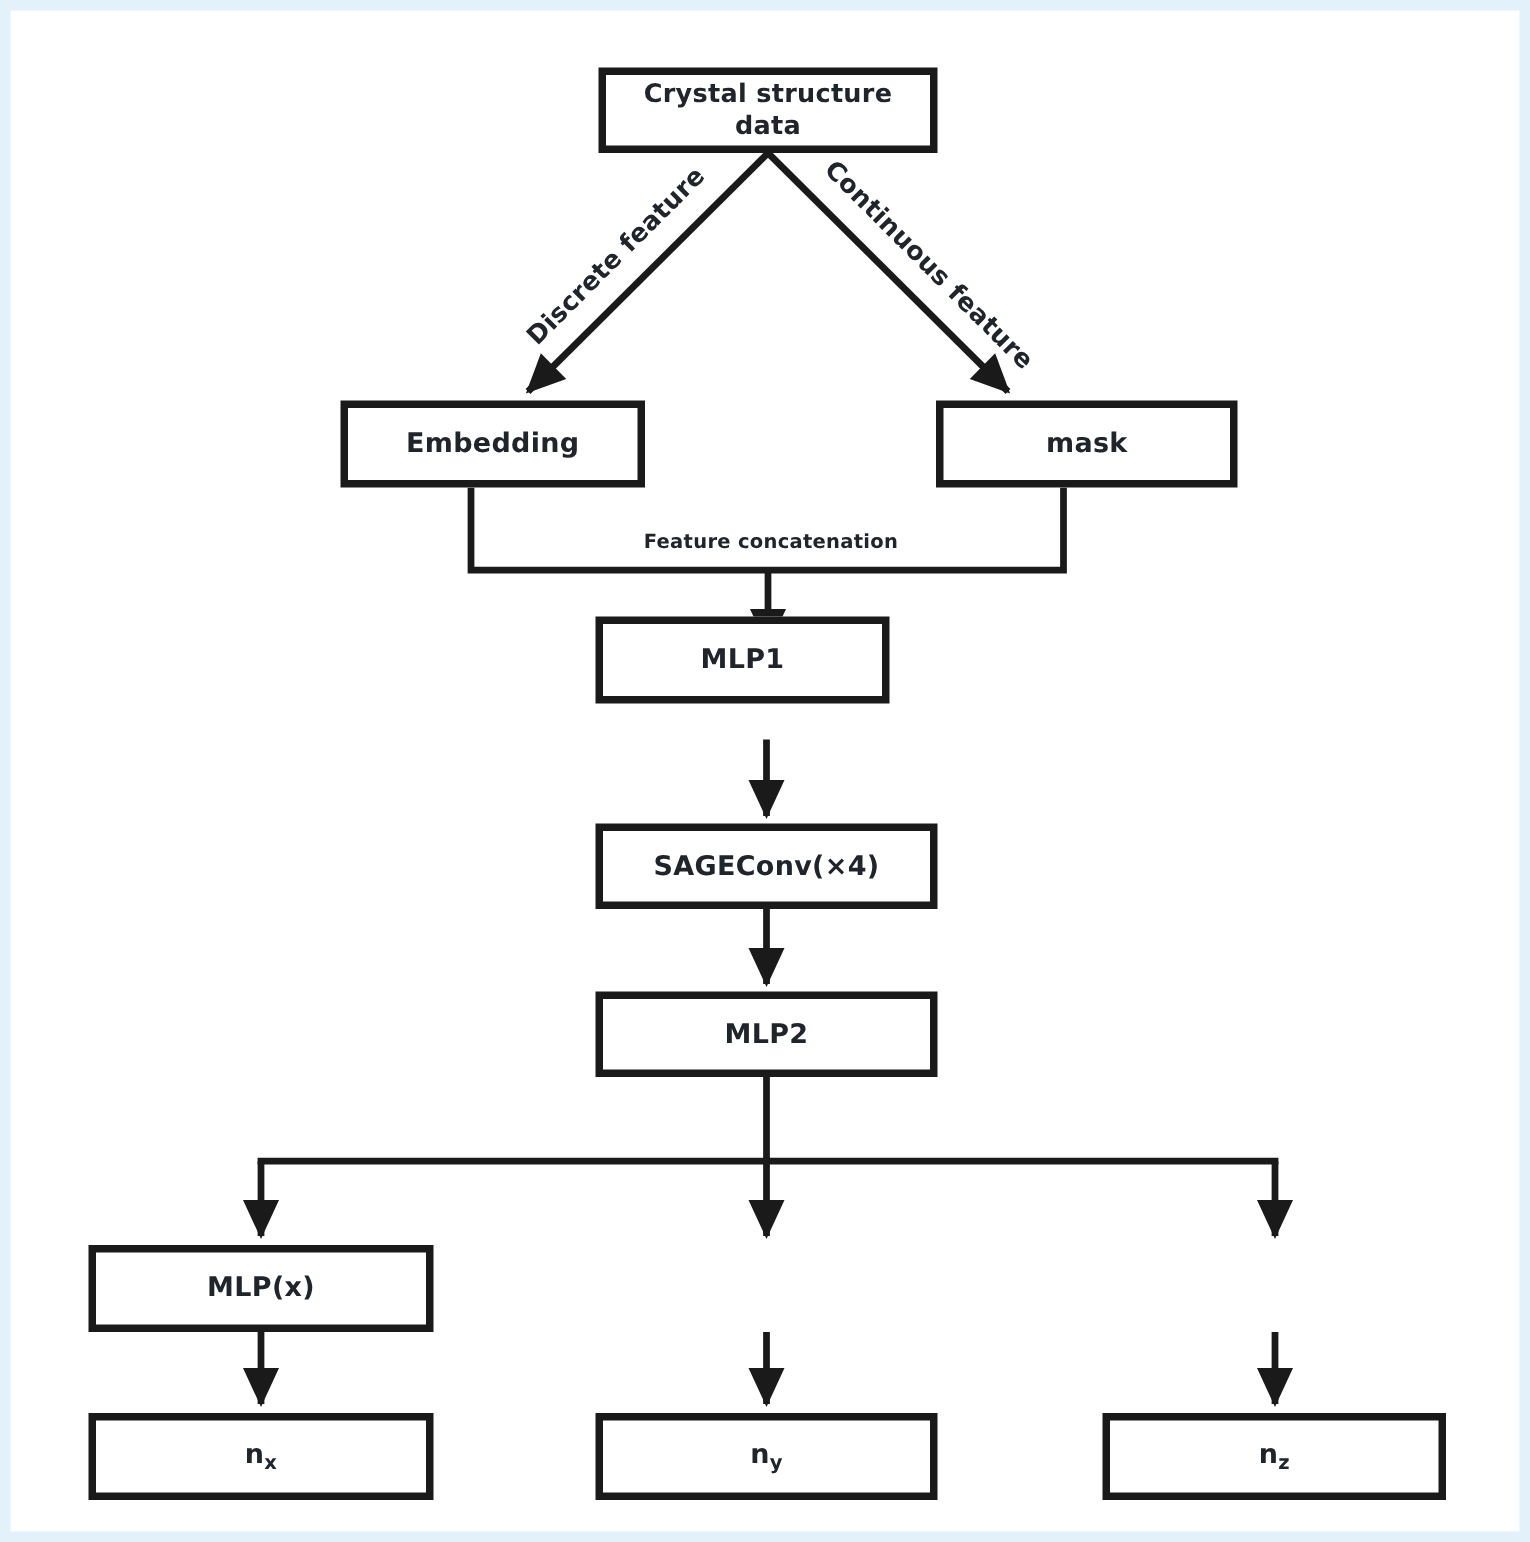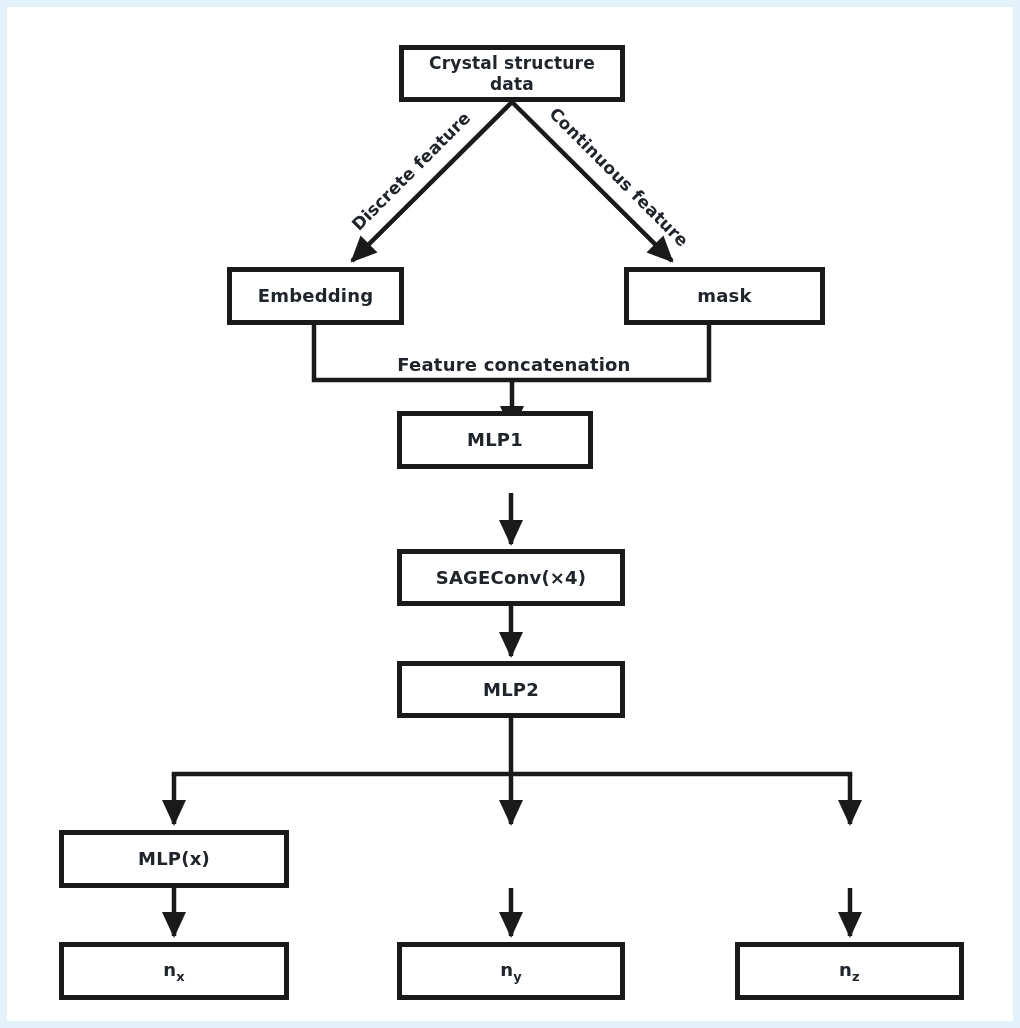--- a/index.html
+++ b/index.html
@@ -49,21 +49,21 @@
   .edge-label{
     position:absolute;
     font-weight:bold;
     font-size:17px;
     color:var(--text);
     white-space:nowrap;
     letter-spacing:.2px;
   }
   .edge-label.diag-left{transform:translate(-50%,-50%) rotate(-45deg);}
   .edge-label.diag-right{transform:translate(-50%,-50%) rotate(45deg);}
-  .edge-label.center{transform:translateX(-50%);font-size:18px;}
+  .edge-label.center{transform:translateX(-50%);font-size:13px;}
 </style>
 </head>
 <body>
 
 <div class="canvas">
 
   <svg class="edges" viewBox="0 0 1020 1028" xmlns="http://www.w3.org/2000/svg">
     <defs>
       <marker id="ah" markerUnits="userSpaceOnUse" markerWidth="28" markerHeight="26" refX="25" refY="13" orient="auto">
         <path class="arrowhead-shape" d="M1,1 L27,13 L1,25 Z"></path>
@@ -87,21 +87,21 @@
 
     <path class="edge" marker-end="url(#ah)" d="M167,881 V929"></path>
     <path class="edge" marker-end="url(#ah)" d="M504,881 V929"></path>
     <path class="edge" marker-end="url(#ah)" d="M843,881 V929"></path>
   </svg>
 
   <div class="node" style="left:392px;top:38px;width:226px;height:57px">
     <span class="nl wrap">Crystal structure data</span>
   </div>
 
-  <div class="node" style="left:220px;top:260px;width:177px;height:58px">
+  <div class="node" style="left:220px;top:260px;width:203px;height:58px">
     <span class="nl">Embedding</span>
   </div>
 
   <div class="node" style="left:617px;top:260px;width:201px;height:58px">
     <span class="nl">mask</span>
   </div>
 
   <div class="node" style="left:390px;top:404px;width:196px;height:58px">
     <span class="nl">MLP1</span>
   </div>

